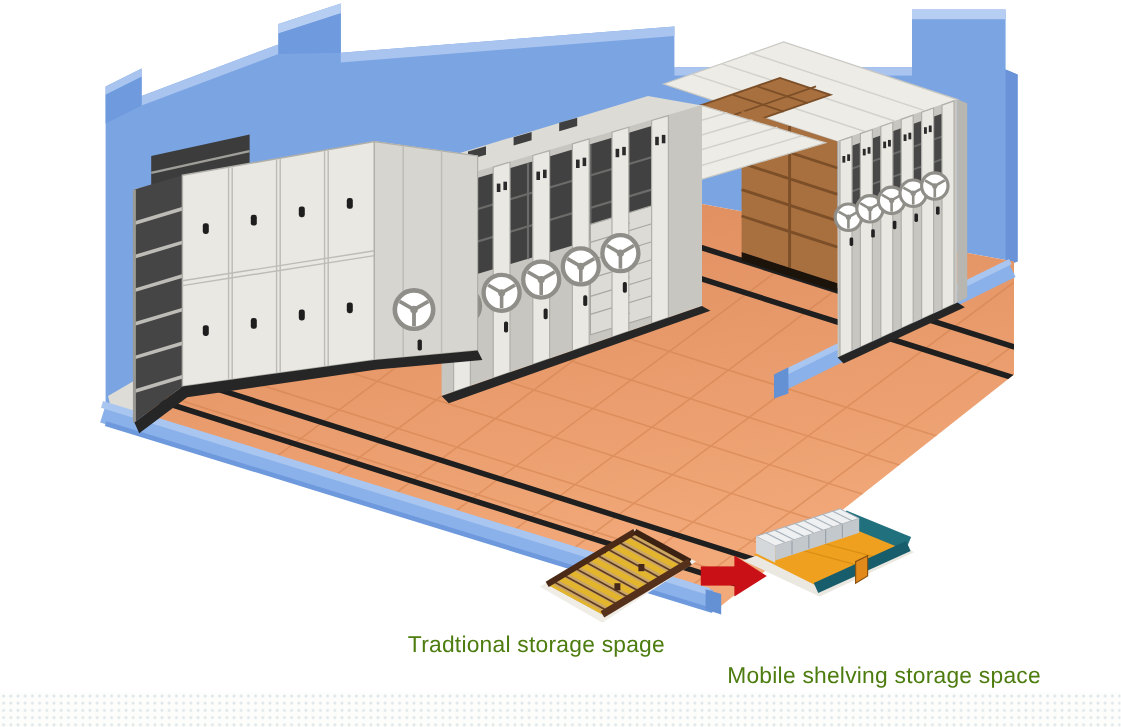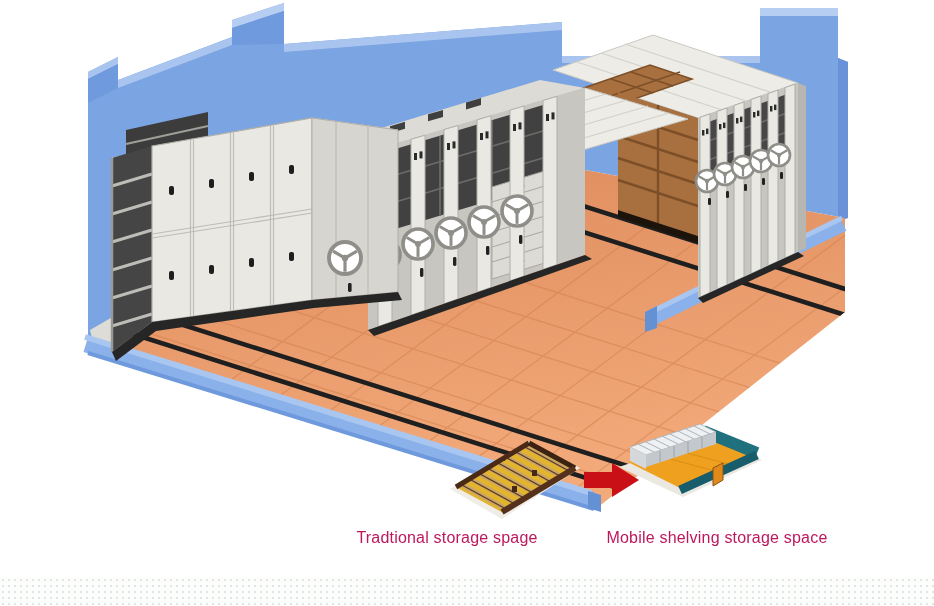--- a/index.html
+++ b/index.html
@@ -1,22 +1,22 @@
 <!DOCTYPE html>
 <html><head>
 <meta charset="utf-8">
 <style>
   html,body{margin:0;padding:0;background:#ffffff;}
   #canvas{position:relative;width:934px;height:606px;background:#ffffff;overflow:hidden;
           font-family:"Liberation Sans", sans-serif;}
   #scene-svg{position:absolute;left:0;top:0;}
   .caption{position:absolute;top:528px;height:20px;line-height:20px;text-align:center;
-           font-size:16px;color:#be185d;letter-spacing:.2px;white-space:nowrap;}
+           font-size:19px;color:#4d7c0f;letter-spacing:.2px;white-space:nowrap;}
   #caption-before{left:316px;width:262px;}
-  #caption-after{left:606px;width:222px;}
+  #caption-after{left:606px;width:222px;margin-top:26px;}
   #footer-dots{position:absolute;left:0;top:577px;width:934px;height:29px;
     background-color:#fdfdfc;
     background-image:radial-gradient(circle, rgba(110,150,165,0.22) 1px, transparent 1.4px);
     background-size:6px 6px;}
 </style>
 </head>
 <body>
 
 <div id="canvas">
 

